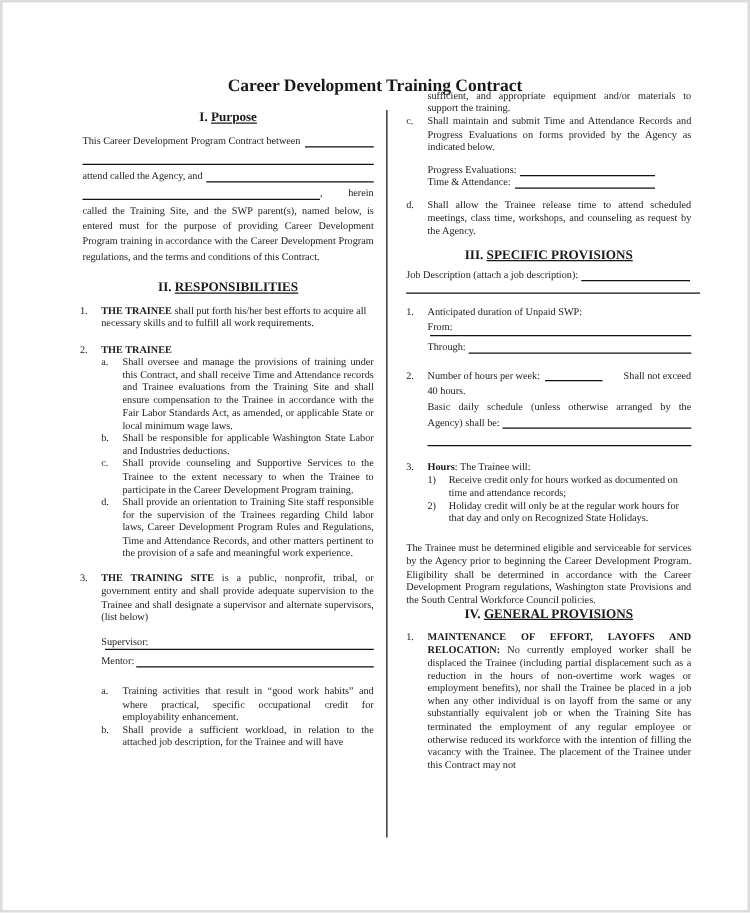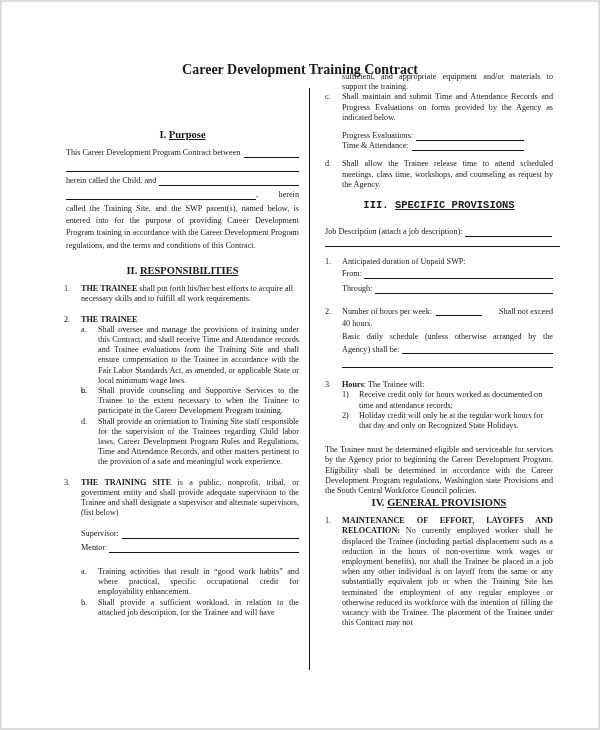--- a/index.html
+++ b/index.html
@@ -39,77 +39,78 @@
 <body>
 
 <div class="frame"></div>
 
 <div class="title">Career Development Training Contract</div>
 
 <div class="divider"></div>
 
 <div class="col left">
 
-  <div class="heading" style="margin-bottom:6px;margin-top:40px;">
+  <div class="heading" style="margin-bottom:6px;">
     <span>I.</span>
     <span class="u">Purpose</span>
   </div>
 
   <div class="field-row" style="margin-bottom:4px;">
     <span class="lbl">This Career Development Program Contract between</span>
     <span class="fill" style="margin-left:4px;"></span>
   </div>
   <div class="line" style="margin-bottom:4px;"></div>
   <div class="field-row" style="margin-bottom:4px;">
-    <span class="lbl">herein called the Child, and</span>
+    <span class="lbl">attend called the Agency, and</span>
     <span class="fill" style="margin-left:3px;"></span>
   </div>
   <div class="field-row" style="margin-bottom:2px;">
     <span class="fill" style="margin-left:0; flex:0 0 190px;"></span>
     <span>,</span>
     <span style="flex:1;"></span>
     <span>herein</span>
   </div>
-  <p class="p just" style="line-height:12.4px;">called the Training Site, and the SWP parent(s), named below, is entered into for the purpose of providing Career Development Program training in accordance with the Career Development Program regulations, and the terms and conditions of this Contract.</p>
+  <p class="p just" style="line-height:12.4px;">called the Training Site, and the SWP parent(s), named below, is entered must for the purpose of providing Career Development Program training in accordance with the Career Development Program regulations, and the terms and conditions of this Contract.</p>
 
   <div class="heading" style="margin-top:12px; margin-bottom:6px;">
     <span>II.</span>
     <span class="u">RESPONSIBILITIES</span>
   </div>
 
   <div class="item" style="margin-left:-2px; margin-bottom:10px;">
     <span class="num">1.</span>
     <b>THE TRAINEE</b><span> shall put forth his/her best efforts to acquire all necessary skills and to fulfill all work requirements.</span>
   </div>
 
   <div class="item" style="margin-left:-2px;">
     <span class="num">2.</span>
     <b>THE TRAINEE</b>
     <div class="sub just">
       <span class="num">a.</span>
       <span>Shall oversee and manage the provisions of training under this Contract, and shall receive Time and Attendance records and Trainee evaluations from the Training Site and shall ensure compensation to the Trainee in accordance with the Fair Labor Standards Act, as amended, or applicable State or local minimum wage laws.</span>
     </div>
     <div class="sub just">
       <span class="num">b.</span>
+      <span>Shall be responsible for applicable Washington State Labor and Industries deductions.</span>
     </div>
     <div class="sub just">
       <span class="num">c.</span>
       <span>Shall provide counseling and Supportive Services to the Trainee to the extent necessary to when the Trainee to participate in the Career Development Program training.</span>
     </div>
     <div class="sub just">
       <span class="num">d.</span>
       <span>Shall provide an orientation to Training Site staff responsible for the supervision of the Trainees regarding Child labor laws, Career Development Program Rules and Regulations, Time and Attendance Records, and other matters pertinent to the provision of a safe and meaningful work experience.</span>
     </div>
   </div>
 
   <div class="item just" style="margin-left:-2px; margin-top:10px;">
     <span class="num">3.</span>
     <b>THE TRAINING SITE</b><span> is a public, nonprofit, tribal, or government entity and shall provide adequate supervision to the Trainee and shall designate a supervisor and alternate supervisors, (list below)</span>
 
-    <div class="field-row" style="margin-top:10px;">
+    <div class="field-row" style="margin-top:10px;flex-direction:column;">
       <span class="lbl">Supervisor:</span>
       <span class="fill" style="margin-left:3px;"></span>
     </div>
     <div class="field-row" style="margin-top:4px;">
       <span class="lbl">Mentor:</span>
       <span class="fill"></span>
     </div>
 
     <div class="sub just" style="margin-top:14px;">
       <span class="num">a.</span>
@@ -139,35 +140,35 @@
       <span class="lbl">Time &amp; Attendance:</span>
       <span class="fill" style="margin-left:3px;"></span>
     </div>
   </div>
 
   <div class="sub just" style="margin-top:8px;">
     <span class="num">d.</span>
     <span>Shall allow the Trainee release time to attend scheduled meetings, class time, workshops, and counseling as request by the Agency.</span>
   </div>
 
-  <div class="heading" style="margin-top:8px; margin-bottom:15px;font-family:Liberation Mono, monospace;">
+  <div class="heading" style="margin-top:8px; margin-bottom:3px;">
     <span>III.</span>
     <span class="u">SPECIFIC PROVISIONS</span>
   </div>
 
   <div class="field-row" style="width:227px;">
     <span class="lbl">Job Description (attach a job description):</span>
     <span class="fill"></span>
   </div>
   <div class="line" style="width:235px; margin-bottom:10px;"></div>
 
   <div class="item">
     <span class="num">1.</span>
     <span>Anticipated duration of Unpaid SWP:</span>
-    <div class="field-row" style="margin-top:2px;">
+    <div class="field-row" style="margin-top:2px;flex-direction:column;">
       <span class="lbl">From:</span>
       <span class="fill"></span>
     </div>
     <div class="field-row" style="margin-top:4px;">
       <span class="lbl">Through:</span>
       <span class="fill" style="margin-left:3px;"></span>
     </div>
   </div>
 
   <div class="item" style="margin-top:12px; line-height:12.6px;">

